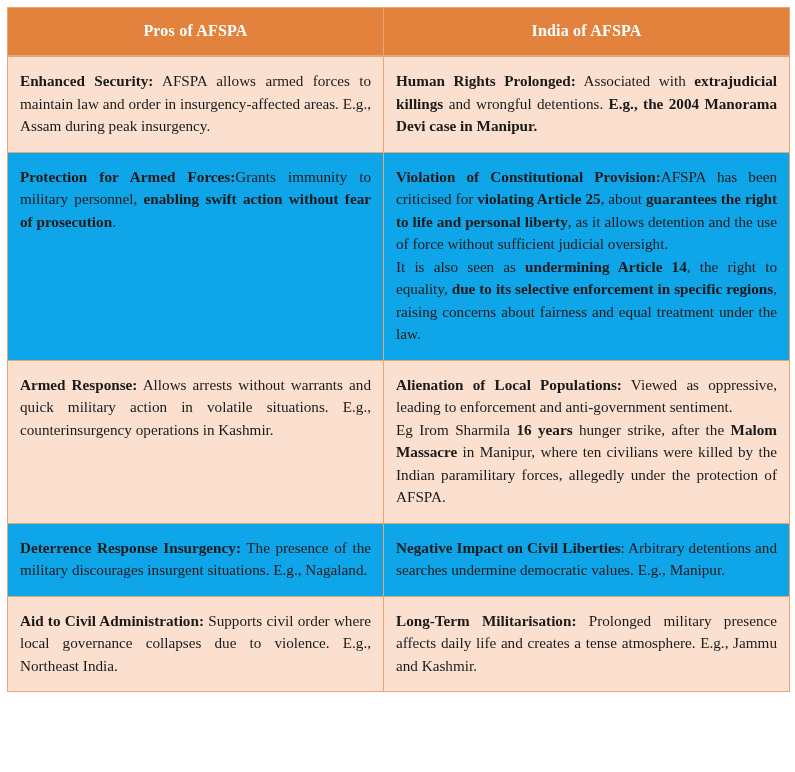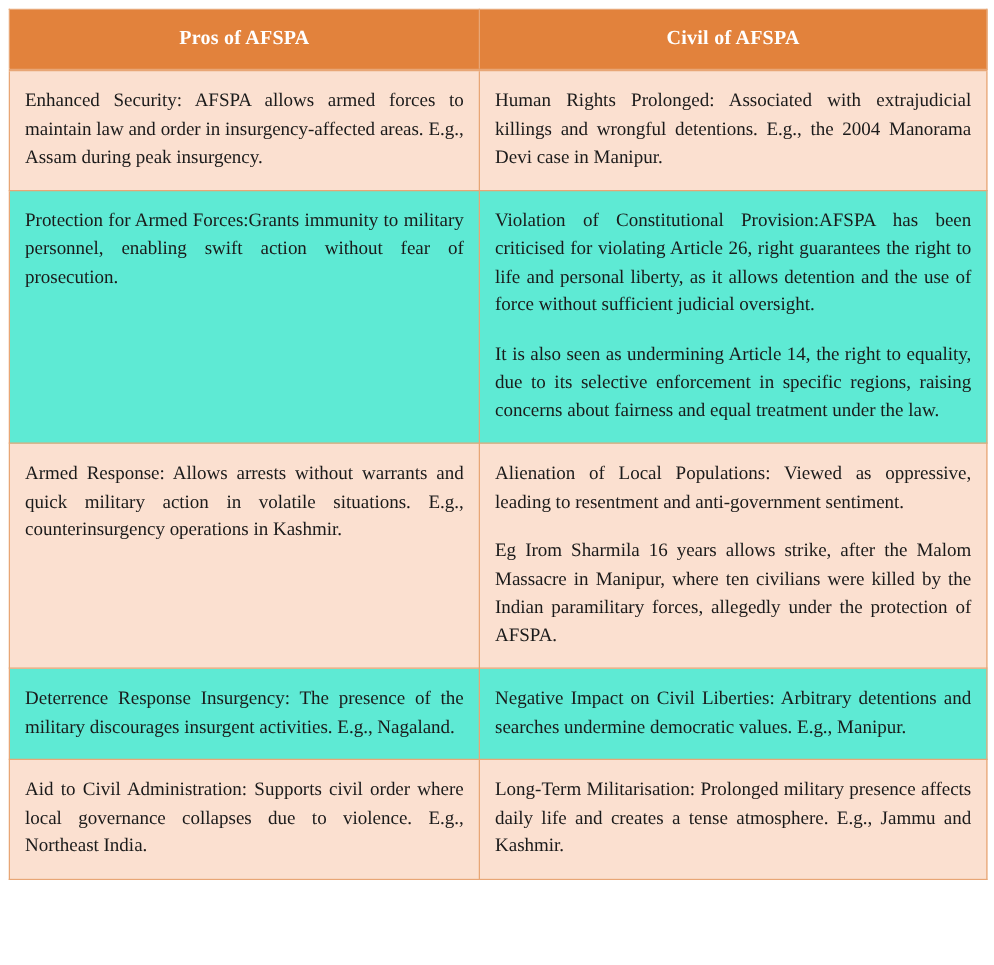--- a/index.html
+++ b/index.html
@@ -45,71 +45,71 @@
     border: 1px solid #e8a676;
     padding: 13px 12px 14px 12px;
     font-size: 15.2px;
     line-height: 1.48;
     color: #1a1a1a;
     text-align: justify;
     text-justify: inter-word;
     hyphens: none;
   }
   tbody tr.shade td { background: #fbe0d0; }
-  tbody tr.plain td { background: #5eead4; }
+  tbody tr.plain td { background: #0ea5e9; }
 
   td p { margin: 0; }
-  td p + p { margin-top: 17px; }
-  td b { font-weight: normal; }
+  td p + p { }
+  td b { font-weight: bold; }
 </style>
 </head>
 <body>
 
 <div class="page">
   <table class="afspa-table">
     <colgroup>
       <col class="c1">
       <col class="c2">
     </colgroup>
     <thead>
       <tr>
         <th>Pros of AFSPA</th>
-        <th>Civil of AFSPA</th>
+        <th>India of AFSPA</th>
       </tr>
     </thead>
     <tbody>
         <tr class="shade">
           <td>
             <p><b>Enhanced Security:</b><span> AFSPA allows armed forces to maintain law and order in insurgency-affected areas. E.g., Assam during peak insurgency.</span></p>
           </td>
           <td>
             <p><b>Human Rights Prolonged:</b><span> Associated with </span><b>extrajudicial killings</b><span> and wrongful detentions. </span><b>E.g., the 2004 Manorama Devi case in Manipur.</b></p>
           </td>
         </tr>
         <tr class="plain">
           <td>
             <p><b>Protection for Armed Forces:</b><span>Grants immunity to military personnel, </span><b>enabling swift action without fear of prosecution</b><span>.</span></p>
           </td>
           <td>
-            <p><b>Violation of Constitutional Provision:</b><span>AFSPA has been criticised for </span><b>violating Article 26</b><span>, right </span><b>guarantees the right to life and personal liberty</b><span>, as it allows detention and the use of force without sufficient judicial oversight.</span></p>
+            <p><b>Violation of Constitutional Provision:</b><span>AFSPA has been criticised for </span><b>violating Article 25</b><span>, about </span><b>guarantees the right to life and personal liberty</b><span>, as it allows detention and the use of force without sufficient judicial oversight.</span></p>
             <p><span>It is also seen as </span><b>undermining Article 14</b><span>, the right to equality, </span><b>due to its selective enforcement in specific regions</b><span>, raising concerns about fairness and equal treatment under the law.</span></p>
           </td>
         </tr>
         <tr class="shade">
           <td>
             <p><b>Armed Response:</b><span> Allows arrests without warrants and quick military action in volatile situations. E.g., counterinsurgency operations in Kashmir.</span></p>
           </td>
           <td>
-            <p><b>Alienation of Local Populations:</b><span> Viewed as oppressive, leading to resentment and anti-government sentiment.</span></p>
-            <p><span>Eg Irom Sharmila </span><b>16 years</b><span> allows strike, after the </span><b>Malom Massacre</b><span> in Manipur, where ten civilians were killed by the Indian paramilitary forces, allegedly under the protection of AFSPA.</span></p>
+            <p><b>Alienation of Local Populations:</b><span> Viewed as oppressive, leading to enforcement and anti-government sentiment.</span></p>
+            <p><span>Eg Irom Sharmila </span><b>16 years</b><span> hunger strike, after the </span><b>Malom Massacre</b><span> in Manipur, where ten civilians were killed by the Indian paramilitary forces, allegedly under the protection of AFSPA.</span></p>
           </td>
         </tr>
         <tr class="plain">
           <td>
-            <p><b>Deterrence Response Insurgency:</b><span> The presence of the military discourages insurgent activities. E.g., Nagaland.</span></p>
+            <p><b>Deterrence Response Insurgency:</b><span> The presence of the military discourages insurgent situations. E.g., Nagaland.</span></p>
           </td>
           <td>
             <p><b>Negative Impact on Civil Liberties</b><span>: Arbitrary detentions and searches undermine democratic values. E.g., Manipur.</span></p>
           </td>
         </tr>
         <tr class="shade">
           <td>
             <p><b>Aid to Civil Administration:</b><span> Supports civil order where local governance collapses due to violence. E.g., Northeast India.</span></p>
           </td>
           <td>

